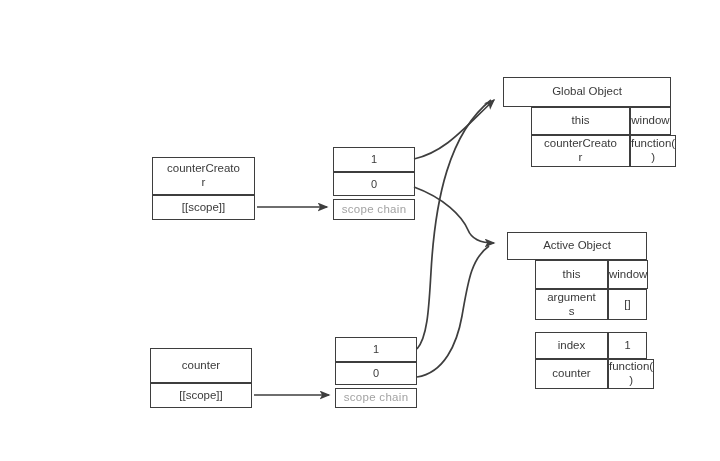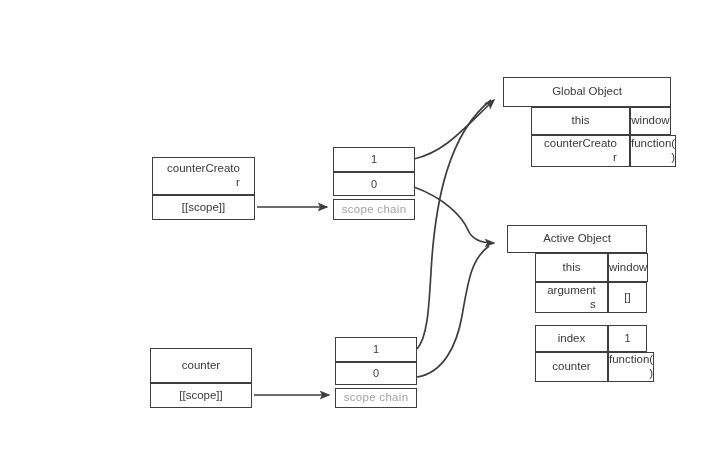--- a/index.html
+++ b/index.html
@@ -2,21 +2,21 @@
 <html><head>
 <meta charset="utf-8">
 <style>
   html,body{margin:0;padding:0;background:#ffffff;}
   #stage{
     position:relative;width:720px;height:461px;background:#ffffff;overflow:hidden;
     font-family:"Liberation Sans","DejaVu Sans",sans-serif;color:#3a3a3a;
   }
   .box-row{
     box-sizing:border-box;border:1.5px solid #3e3e3e;background:#ffffff;
-    display:flex;align-items:center;justify-content:center;text-align:right;
+    display:flex;align-items:center;justify-content:center;text-align:center;
     white-space:pre-line;line-height:1.18;font-size:11.5px;
   }
   .vgroup{position:absolute;display:flex;flex-direction:column;}
   .trow{display:flex;margin-left:28px;}
   .trow .box-row{flex:1 1 auto;}
   .muted{color:#a3a3a3;font-weight:normal;letter-spacing:.3px;}
   .num{font-size:11px;}
   svg.connectors{position:absolute;left:0;top:0;pointer-events:none;}
 </style>
 </head>
@@ -54,21 +54,21 @@
       <div class="box-row" style="height:28px;">window</div>
     </div>
     <div class="trow" style="height:32px;">
       <div class="box-row" style="width:99px;flex:0 0 99px;height:32px;">counterCreato
 r</div>
       <div class="box-row" style="height:32px;">function(
 )</div>
     </div>
   </div>
 
-  <div class="vgroup" style="left:507px;top:225px;width:140px;">
+  <div class="vgroup" style="left:507px;top:232px;width:140px;">
     <div class="box-row" style="height:28px;">Active Object</div>
     <div class="trow" style="height:29px;">
       <div class="box-row" style="width:73px;flex:0 0 73px;height:29px;">this</div>
       <div class="box-row" style="height:29px;">window</div>
     </div>
     <div class="trow" style="height:43px;">
       <div class="box-row" style="width:73px;flex:0 0 73px;height:31px;">argument
 s</div>
       <div class="box-row" style="height:31px;">[]</div>
     </div>

